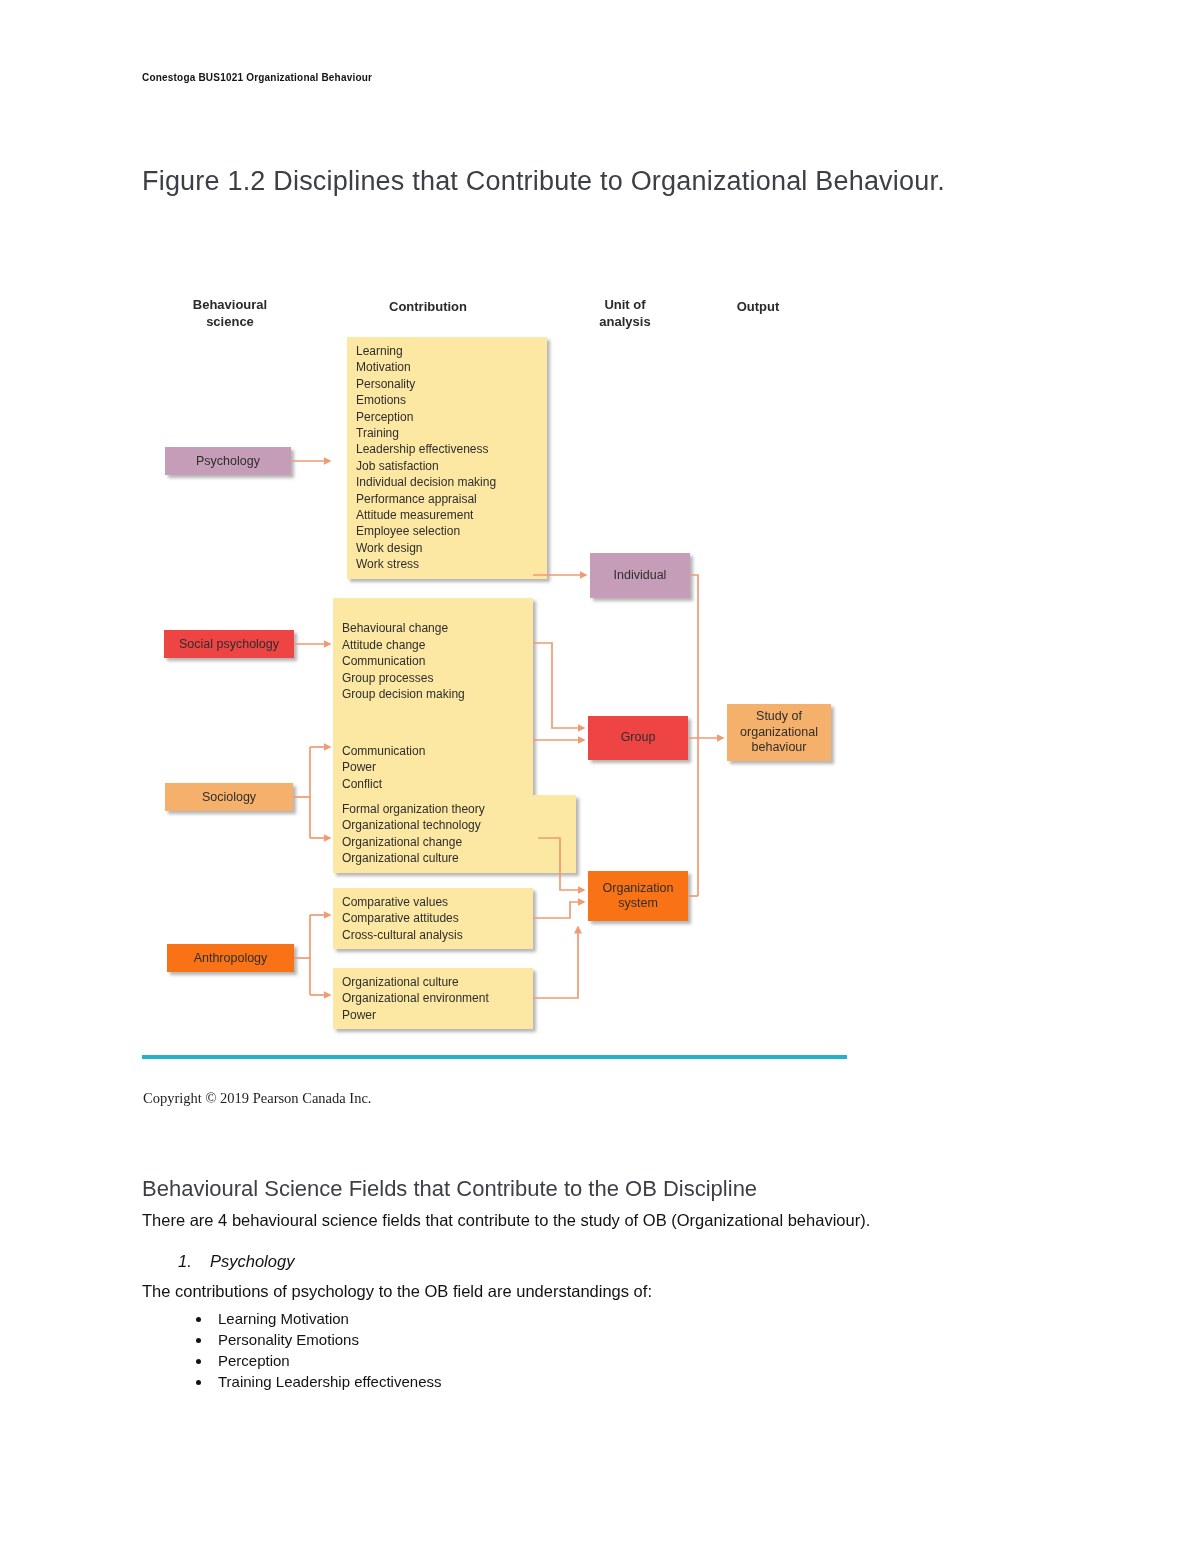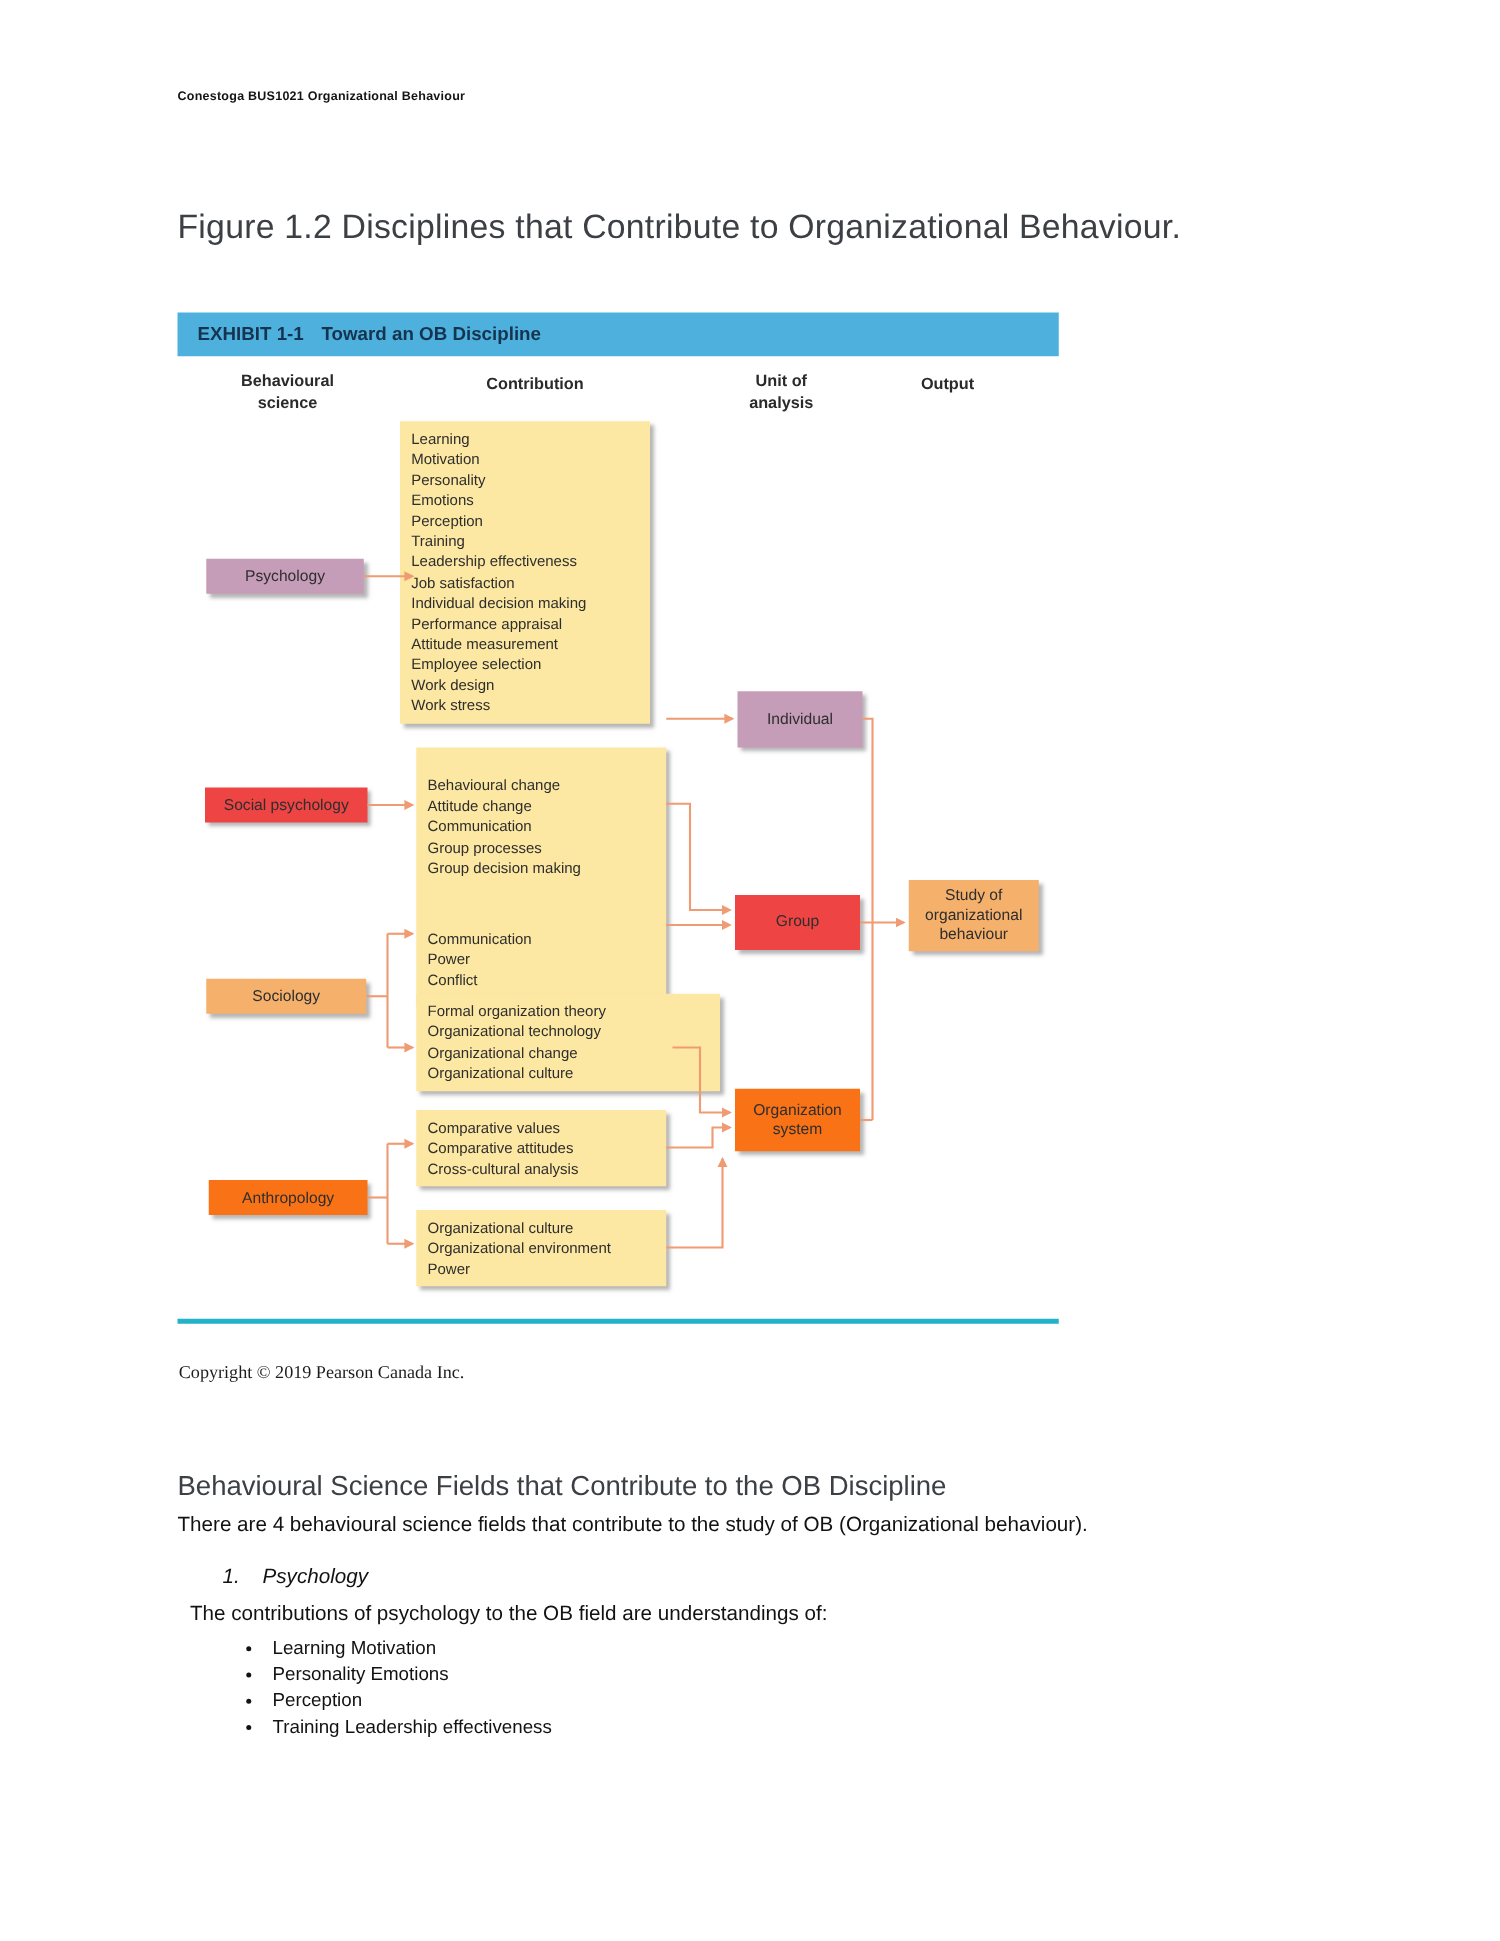--- a/index.html
+++ b/index.html
@@ -80,57 +80,53 @@
     position:absolute; left:142px; top:1211px;
     font-size:16.5px; color:#121212;
   }
   .numbered {
     position:absolute; left:178px; top:1252px;
     font-size:16.5px; font-style:italic; color:#121212;
   }
   .numbered .num { display:inline-block; width:32px; }
   .psych-intro {
     position:absolute; left:142px; top:1282px;
-    font-size:16.5px; color:#121212;margin-left:10px;
+    font-size:16.5px; color:#121212;
   }
   .bullets {
     position:absolute; left:212px; top:1308px;
     font-size:15px; color:#121212; line-height:21px;
     list-style:disc outside;
   }
   .bullets li { padding-left:6px; }
 </style>
 </head>
 <body>
 
 <div class="page">
 
   <div class="doc-header">Conestoga BUS1021 Organizational Behaviour</div>
   <h1 class="figure-title">Figure 1.2 Disciplines that Contribute to Organizational Behaviour.</h1>
 
   <div class="exhibit">
 
-    <div class="exhibit-bar">
-      <span class="exhibit-label">EXHIBIT 1-1</span>
-      <span class="exhibit-title">Toward an OB Discipline</span>
-    </div>
 
     <div class="colhead ch-bs">Behavioural
 science</div>
     <div class="colhead ch-con">Contribution</div>
     <div class="colhead ch-unit">Unit of
 analysis</div>
     <div class="colhead ch-out">Output</div>
 
     <div class="dbox bg-mauve" style="left:23px;top:197px;width:126px;">Psychology</div>
     <div class="dbox bg-peri" style="left:22px;top:380px;width:130px;">Social psychology</div>
     <div class="dbox bg-orange" style="left:23px;top:533px;width:128px;">Sociology</div>
     <div class="dbox bg-teal" style="left:25px;top:694px;width:127px;">Anthropology</div>
 
-    <div class="cbox" style="left:178px;top:87px;width:200px;height:242px;">Learning
+    <div class="cbox" style="left:205px;top:87px;width:200px;height:242px;">Learning
 Motivation
 Personality
 Emotions
 Perception
 Training
 Leadership effectiveness
 Job satisfaction
 Individual decision making
 Performance appraisal
 Attitude measurement

